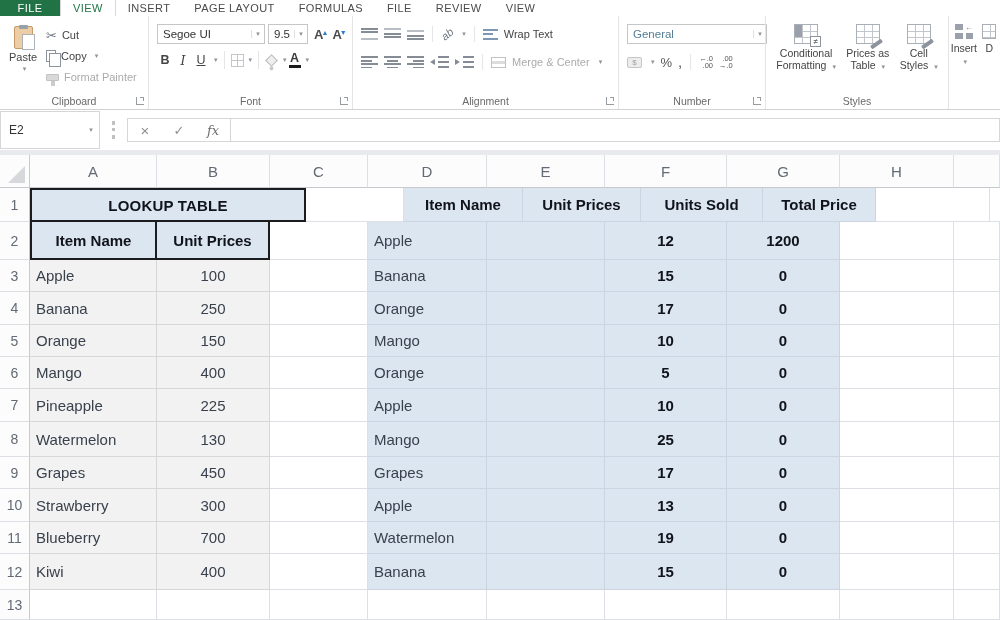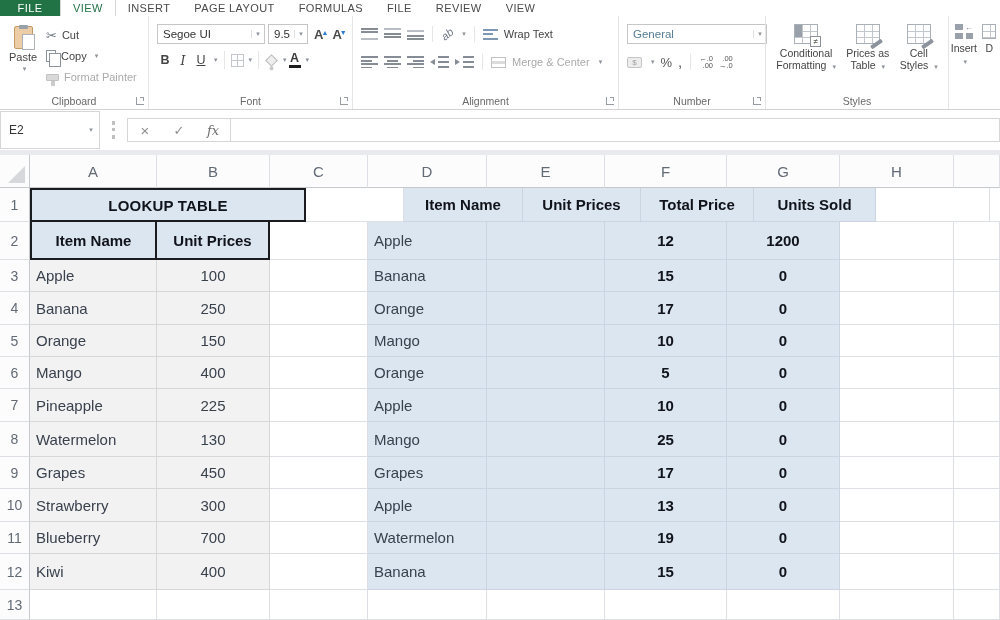--- a/index.html
+++ b/index.html
@@ -326,22 +326,22 @@
         <div class="cell ch" style="width: 113px;">G</div>
         <div class="cell ch" style="width: 114px;">H</div>
         <div class="cell ch" style="width: 46px;"></div>
       </div>
       <div class="grow" style="height: 34px;">
         <div class="cell rh" style="width: 30px;">1</div>
         <div class="cell tt" style="width: 276px;">LOOKUP TABLE</div>
         <div class="cell" style="width: 98px;"></div>
         <div class="cell bl bold ctr sh" style="width: 119px;">Item Name</div>
         <div class="cell bl bold ctr sh" style="width: 118px;">Unit Prices</div>
+        <div class="cell bl bold ctr sh" style="width: 122px;">Units Sold</div>
         <div class="cell bl bold ctr sh" style="width: 113px;">Total Price</div>
-        <div class="cell bl bold ctr sh" style="width: 122px;">Units Sold</div>
         <div class="cell" style="width: 114px;"></div>
         <div class="cell" style="width: 46px;"></div>
       </div>
       <div class="grow" style="height: 38px;">
         <div class="cell rh" style="width: 30px;">2</div>
         <div class="cell lha" style="width: 127px;">Item Name</div>
         <div class="cell lhb" style="width: 113px;">Unit Prices</div>
         <div class="cell" style="width: 98px;"></div>
         <div class="cell bl lft" style="width: 119px;">Apple</div>
         <div class="cell bl" style="width: 118px;"></div>

